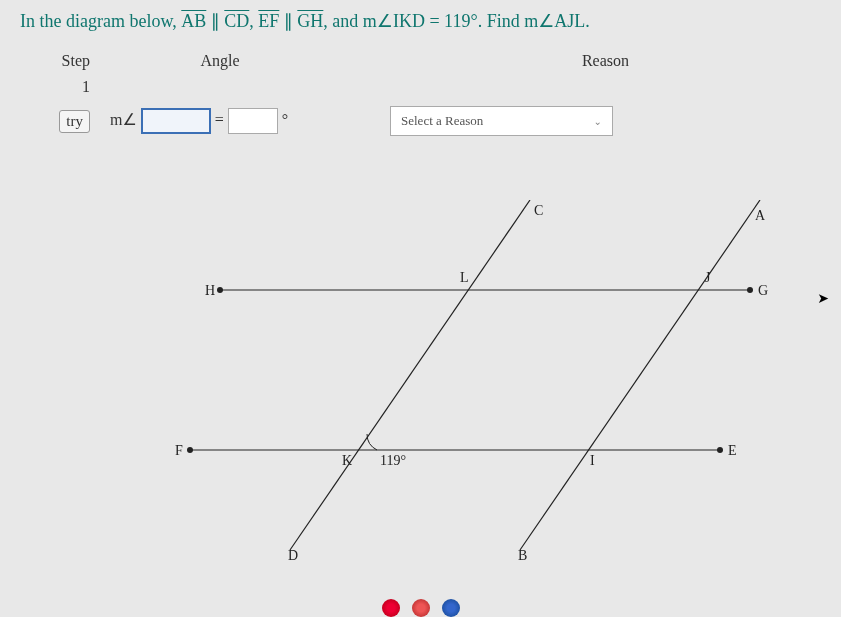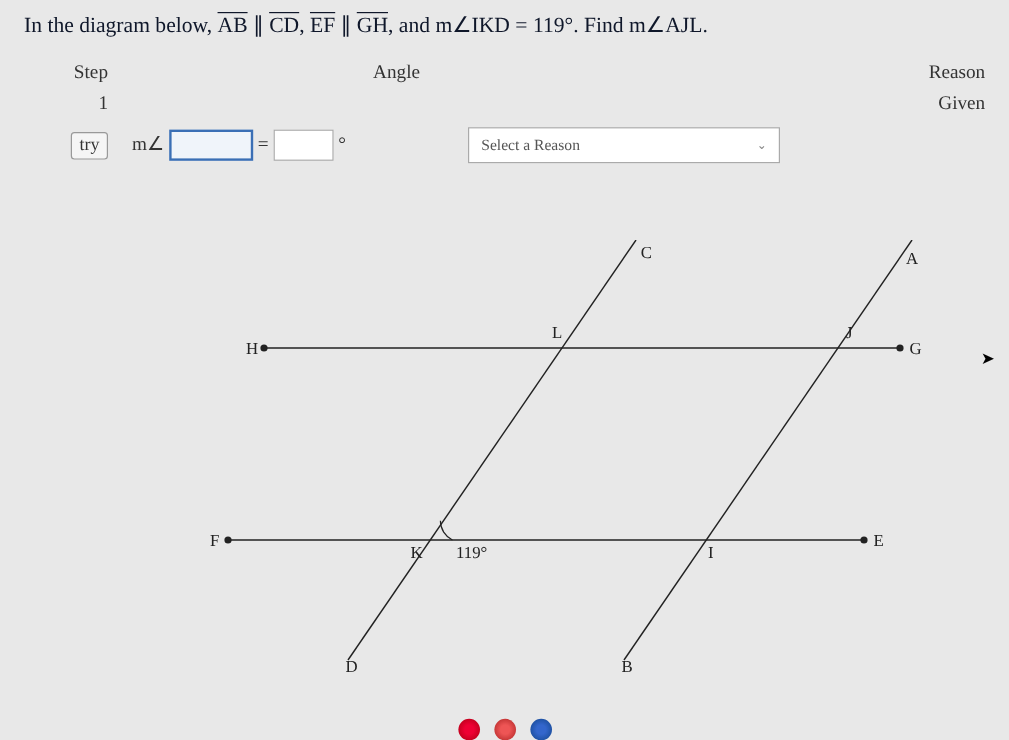--- a/index.html
+++ b/index.html
@@ -11,37 +11,37 @@
       overflow: hidden;
       position: relative;
       color: #333;
     }
     .container {
       padding: 10px 20px;
     }
     .prompt {
       font-size: 18px;
       margin-bottom: 20px;
-      color: #0f172a;
+      color: #0f766e;
     }
     .overline {
       text-decoration: overline;
       display: inline-block;
     }
     .col-step {
       width: 70px;
       text-align: right;
     }
     .col-angle {
       width: 260px;
-      text-align: right;
+      text-align: center;
     }
     .col-reason {
       flex: 1;
-      text-align: right;
+      text-align: center;
       padding-left: 40px;
     }
     .header-row {
       display: flex;
       font-weight: normal;
       margin-bottom: 8px;
     }
     .data-row {
       display: flex;
       align-items: center;
@@ -66,21 +66,21 @@
     }
     .value-input-box {
       border: 1px solid #aaa;
       background: #fff;
       width: 50px;
     }
     .select-reason {
       border: 1px solid #aaa;
       background: #fff;
       padding: 6px 10px;
-      width: 260px;
+      width: 223px;
       display: flex;
       justify-content: space-between;
       align-items: center;
       cursor: pointer;
       color: #555;
       font-size: 13px;
     }
     .chevron {
       font-size: 10px;
       color: #888;
@@ -131,21 +131,20 @@
   </div>
 
   <div class="header-row">
     <div class="col-step">Step</div>
     <div class="col-angle">Angle</div>
     <div class="col-reason">Reason</div>
   </div>
 
   <div class="data-row">
     <div class="col-step">1</div>
-    <div class="col-reason">Given</div>
   </div>
 
   <div class="data-row">
     <div class="col-step">
       <span class="try-btn">try</span>
     </div>
     <div class="col-angle" style="text-align:left;padding-left:20px;">
       <span>m∠</span>
       <span class="angle-input-box"></span>
       <span>=</span>

